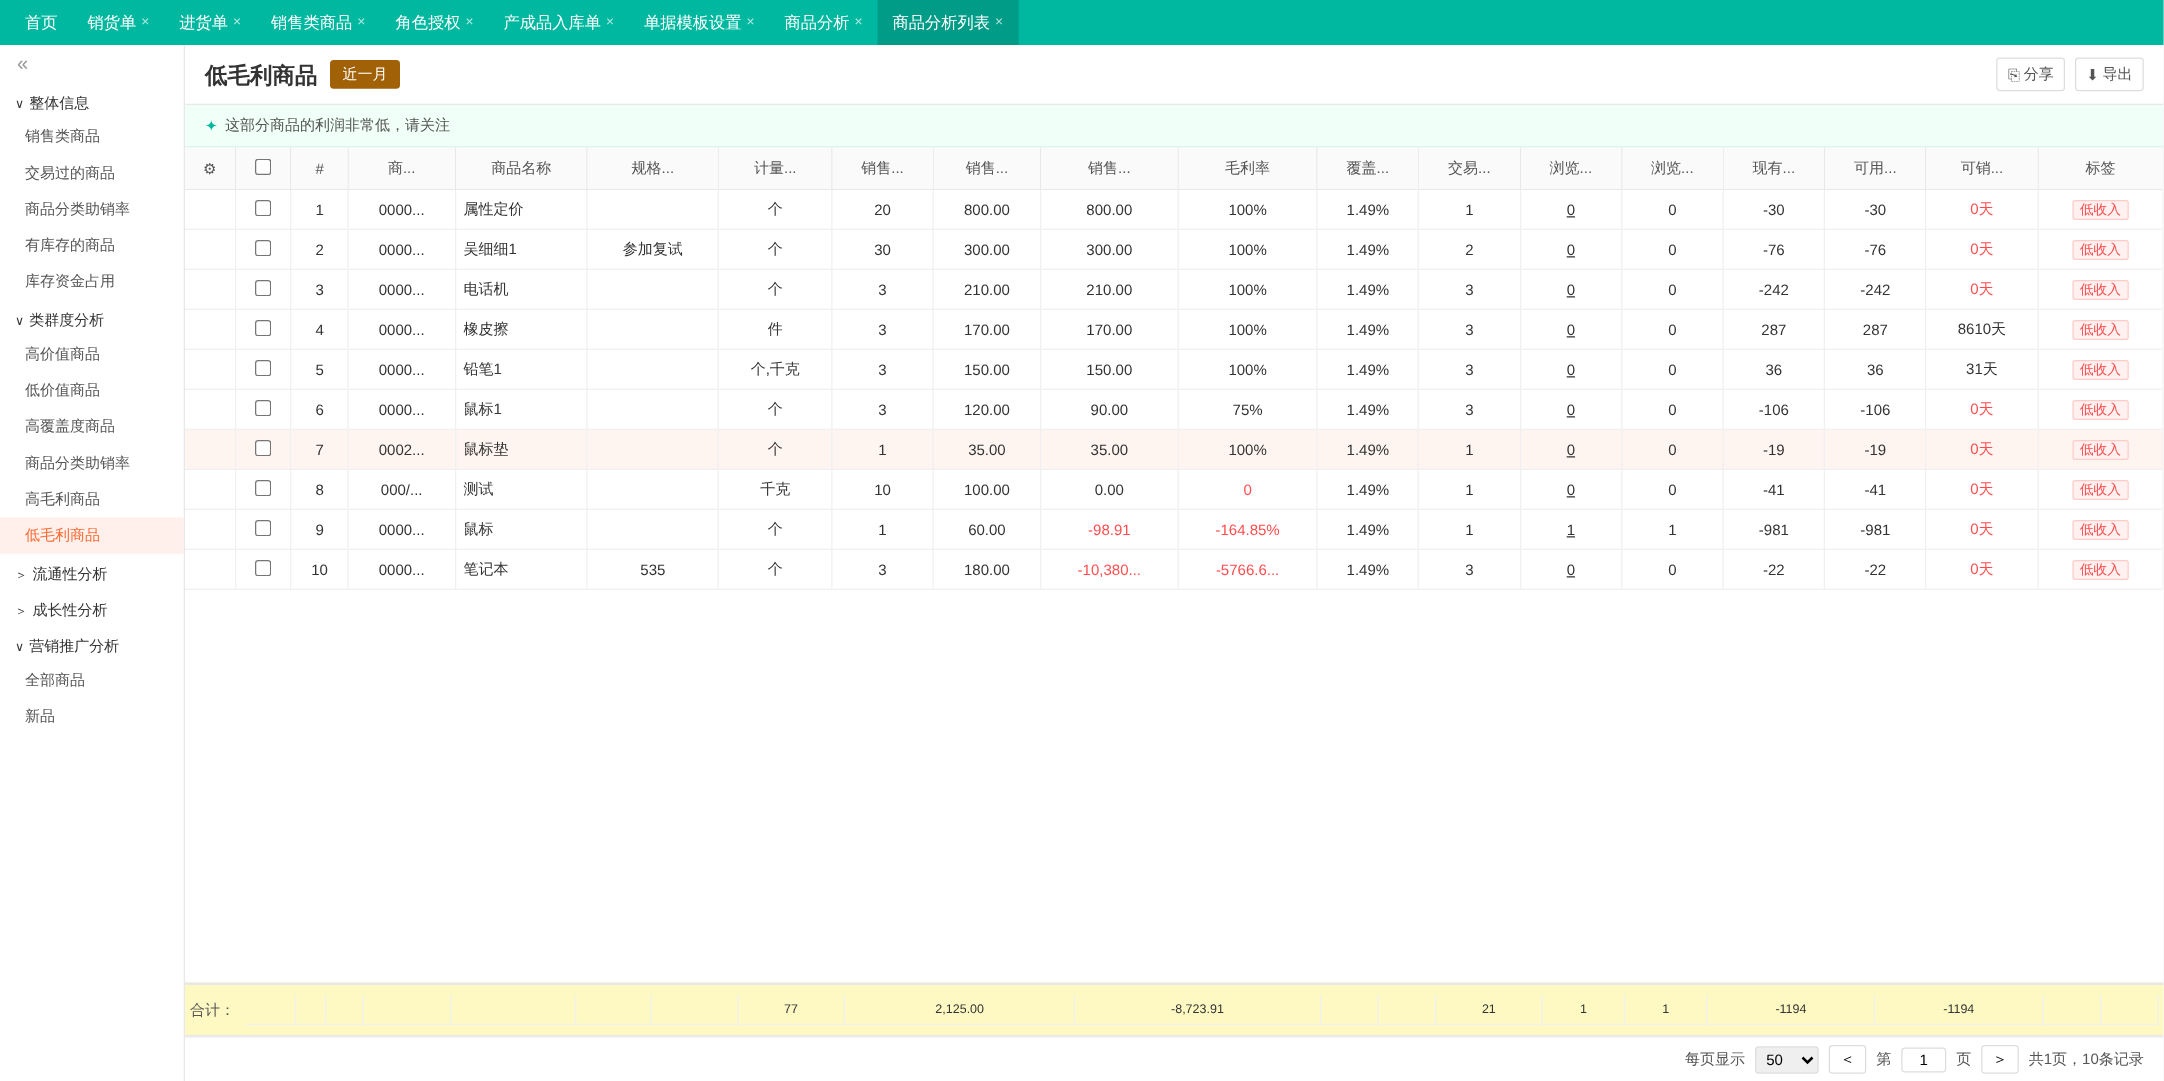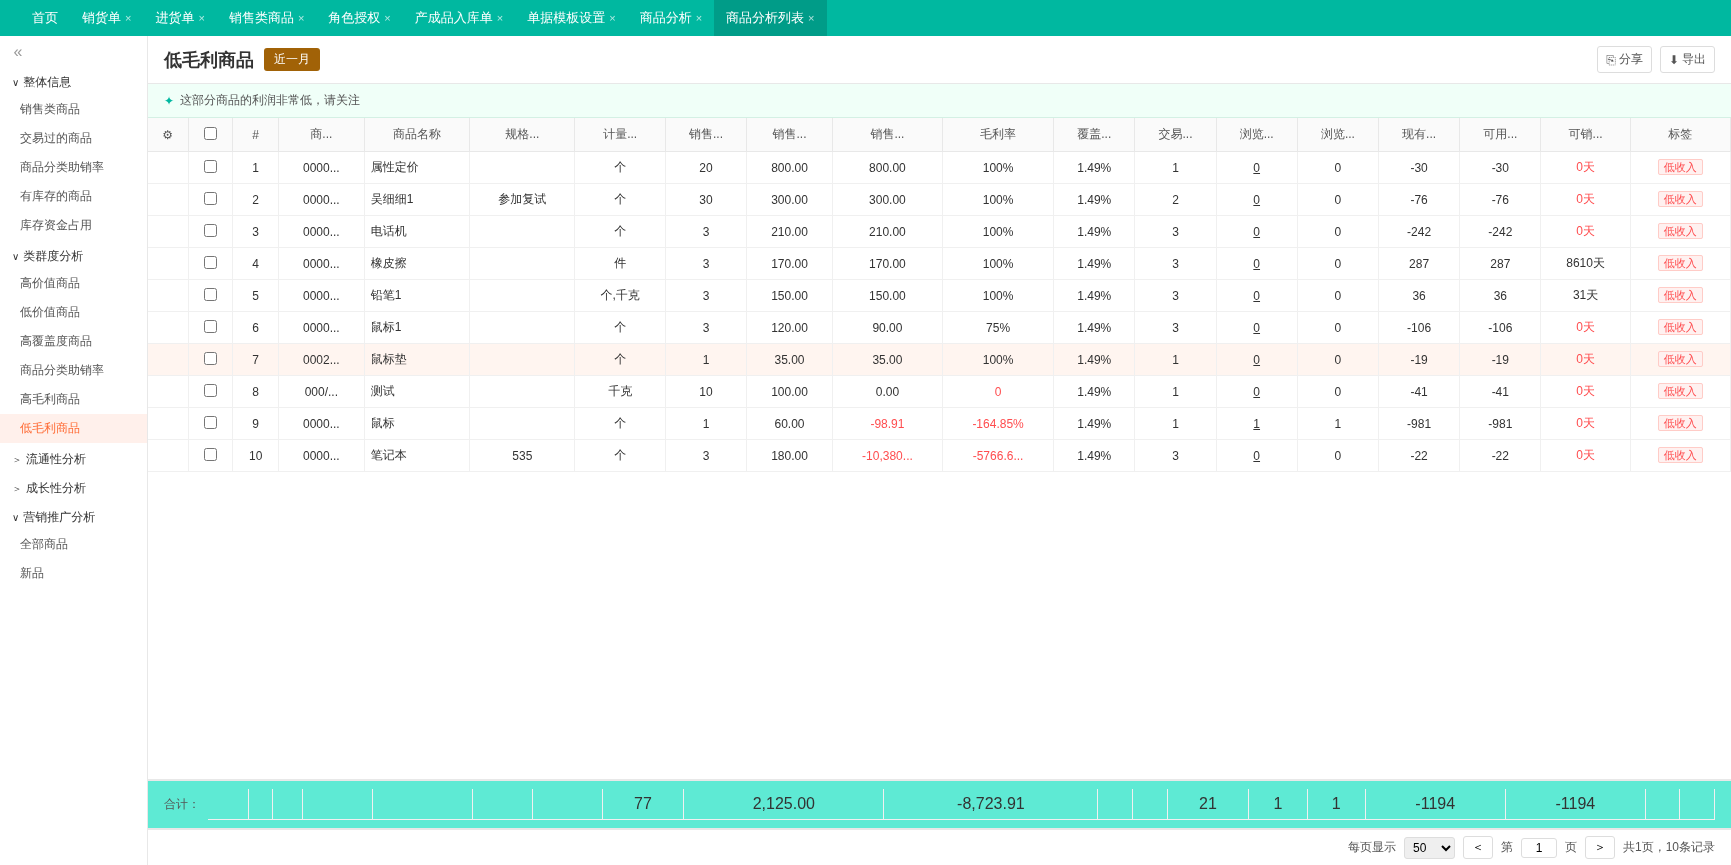--- a/index.html
+++ b/index.html
@@ -4,21 +4,21 @@
   <style>
     * { box-sizing: border-box; margin: 0; padding: 0; }
     body { font-family: 'Microsoft YaHei', sans-serif; font-size: 12px; background: #f5f5f5; color: #333; }
 
     
     .top-nav {
       background: #00b8a0;
       display: flex;
       align-items: center;
       height: 36px;
-      padding: 0 20px;
+      padding: 0 8px;
     }
     .top-nav .nav-item {
       color: #fff;
       padding: 0 12px;
       height: 36px;
       display: flex;
       align-items: center;
       cursor: pointer;
       font-size: 13px;
       white-space: nowrap;
@@ -190,23 +190,23 @@
       color: #ff4d4f;
       border: 1px solid #ffccc7;
       padding: 1px 5px;
       border-radius: 2px;
       font-size: 11px;
     }
     .underline-link { text-decoration: underline; cursor: pointer; }
 
     
     .footer-total {
-      background: #5eead4;
+      background: #fef9c3;
       border-top: 2px solid #e8e8e8;
-      padding: 8px 16px;
+      padding: 8px 4px;
       display: flex;
       align-items: center;
       font-size: 12px;
       color: #333;
       border-bottom: 1px solid #e8e8e8;
     }
     .footer-total .label { color: #555; margin-right: 8px; }
 
     
     .pagination-bar {
@@ -258,21 +258,21 @@
 
     
     .table-area::-webkit-scrollbar { height: 6px; width: 6px; }
     .table-area::-webkit-scrollbar-track { background: #f1f1f1; }
     .table-area::-webkit-scrollbar-thumb { background: #ccc; border-radius: 3px; }
 
     
     .footer-table {
       width: 100%;
       border-collapse: collapse;
-      font-size: 16px;
+      font-size: 10px;
     }
     .footer-table td {
       padding: 6px 6px;
       text-align: center;
       white-space: nowrap;
     }
   </style>
 </head>
 <body>
 

